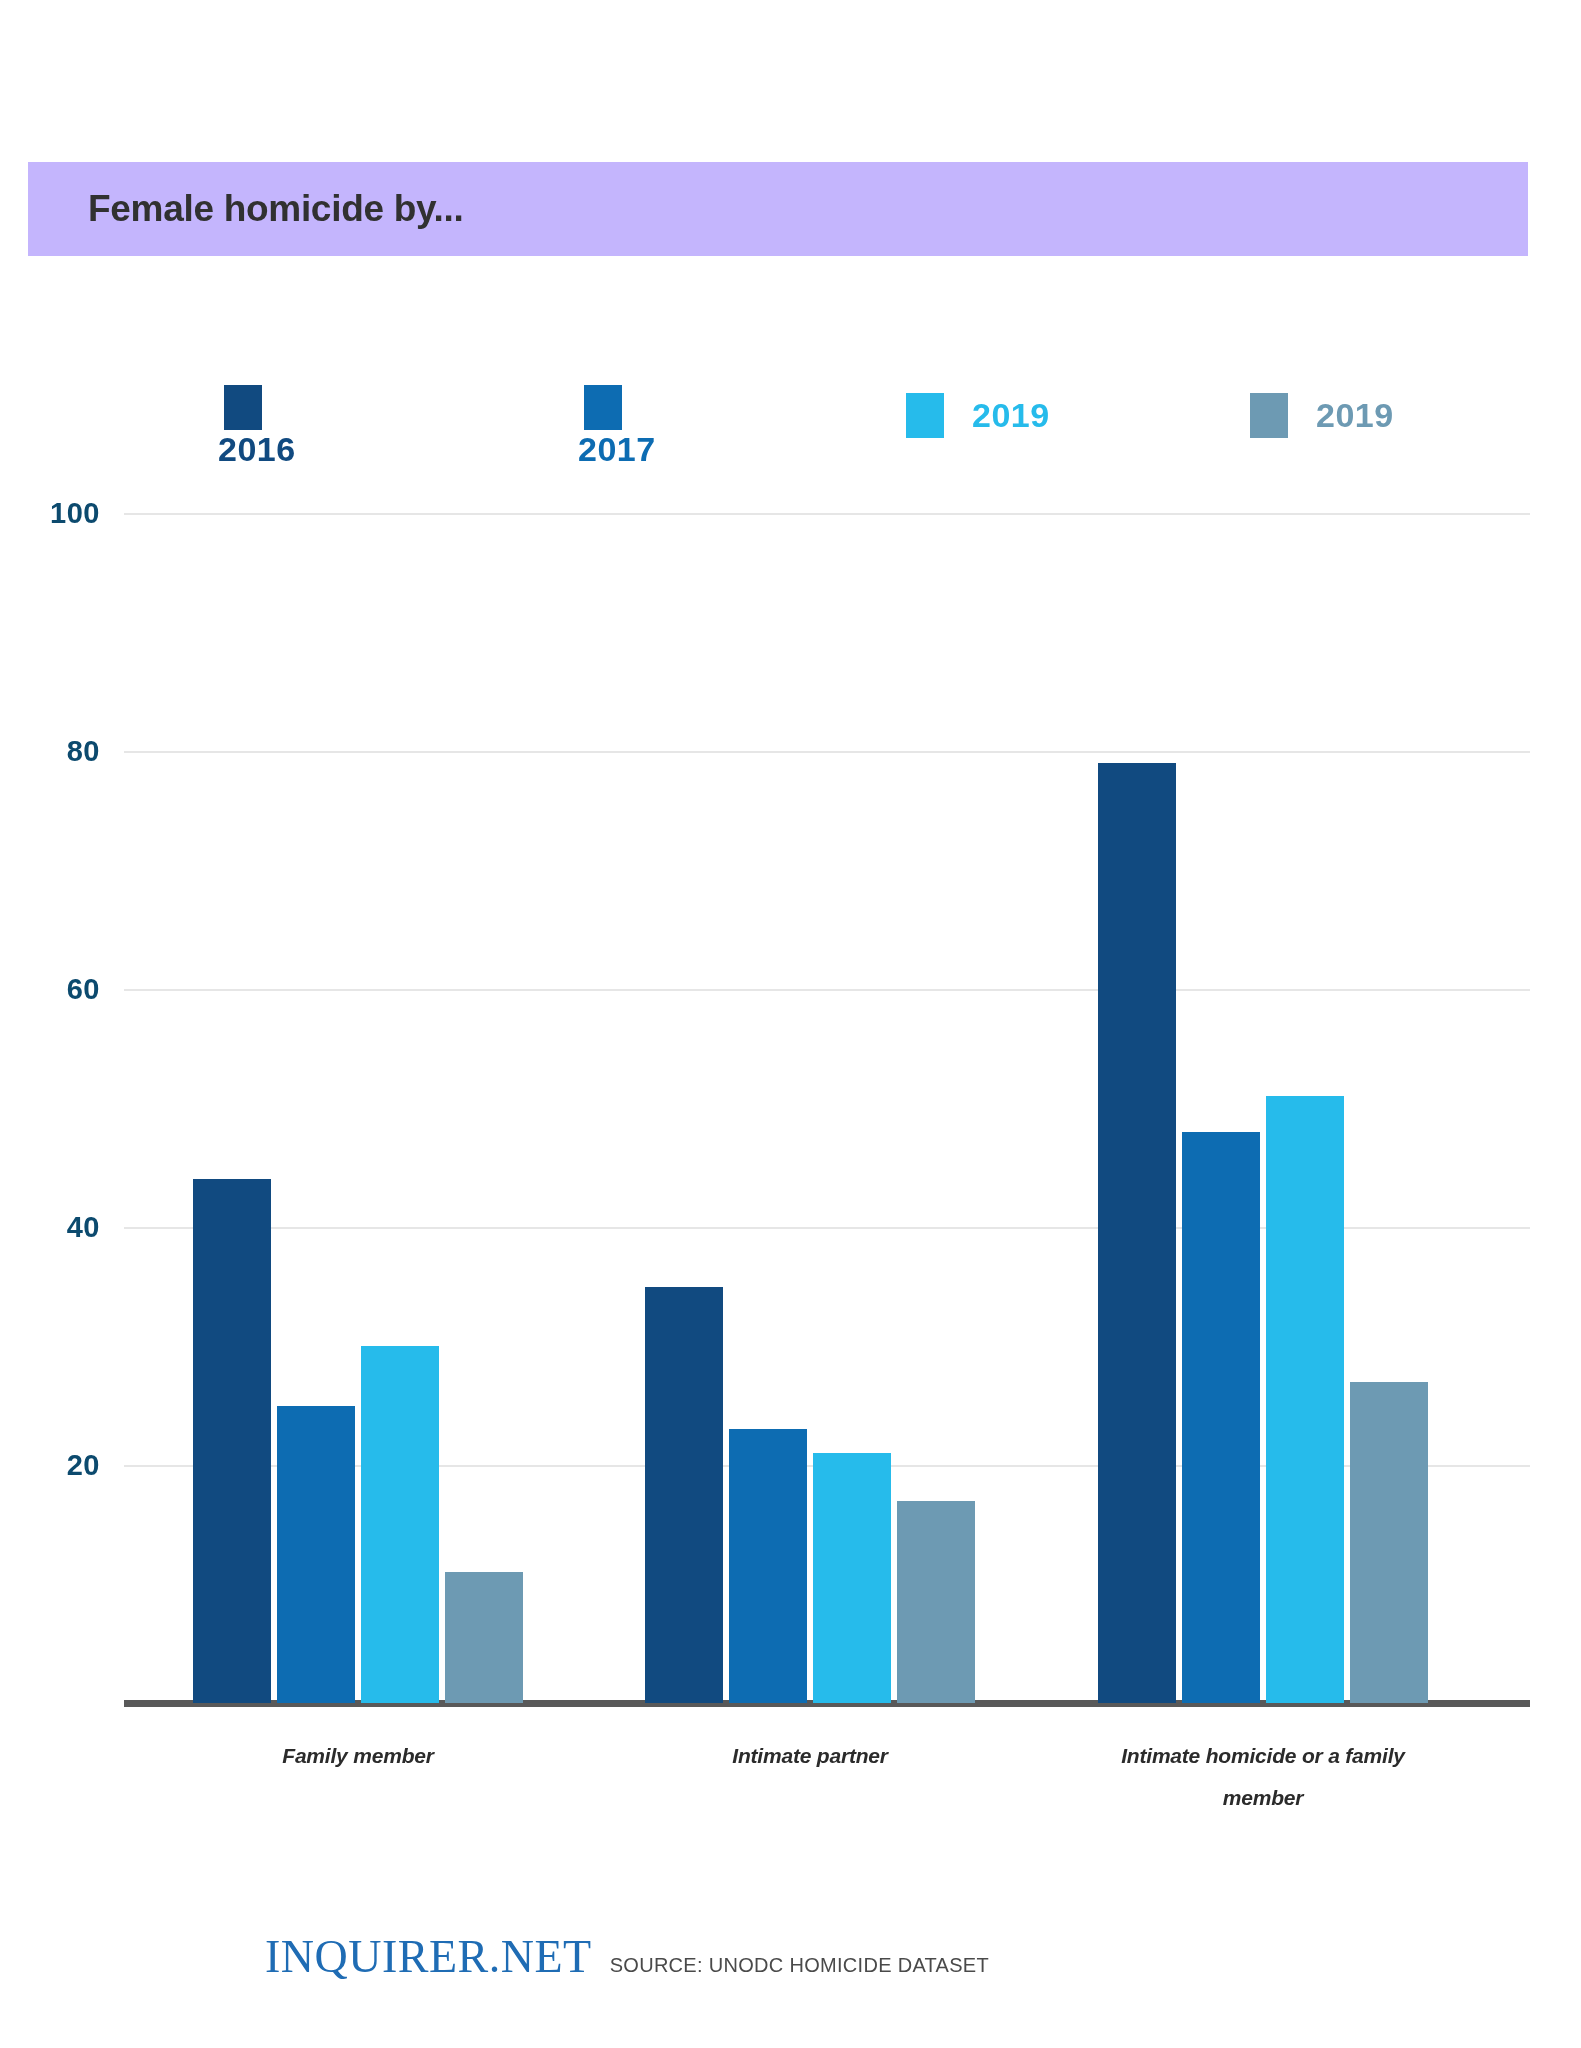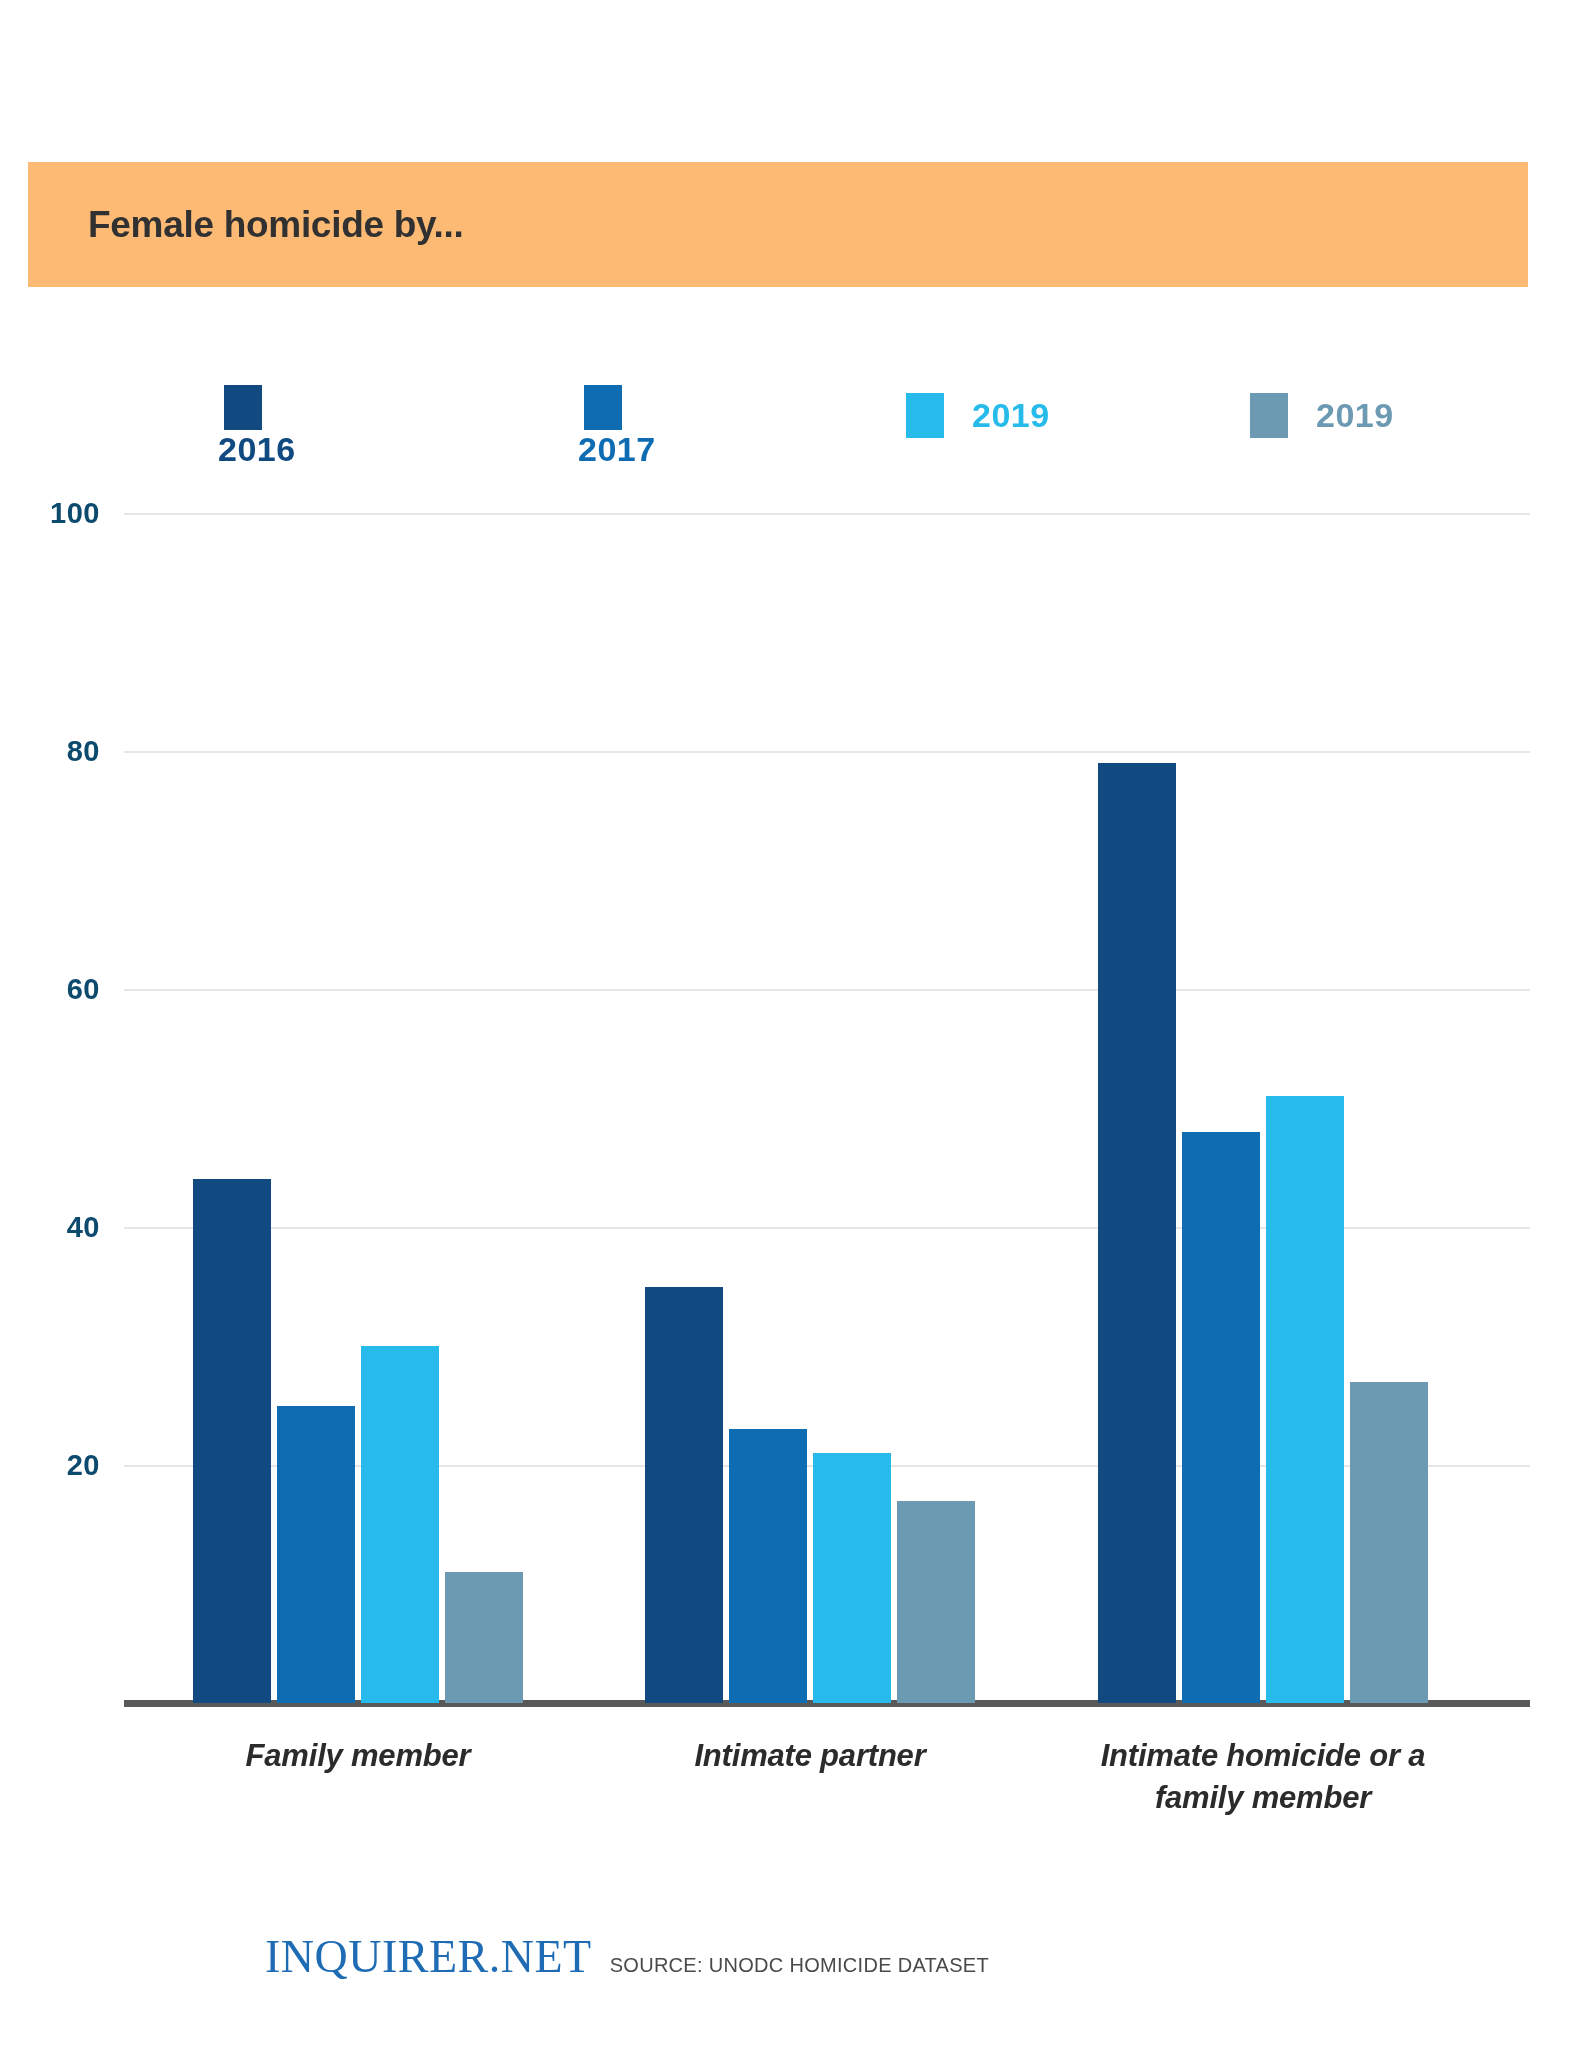--- a/index.html
+++ b/index.html
@@ -29,22 +29,22 @@
     font-weight: 400;
     letter-spacing: -0.2px;
   }
 
   
   .subtitle-band {
     position: absolute;
     left: 28px;
     top: 162px;
     width: 1500px;
-    height: 125px;
-    background: #fdba74;
+    height: 94px;
+    background: #c4b5fd;
     display: flex;
     align-items: center;
   }
   .subtitle-text {
     margin-left: 60px;
     font-size: 37px;
     font-weight: bold;
     color: #313131;
     letter-spacing: -0.3px;
   }
@@ -112,21 +112,21 @@
   }
 
   .bar {
     position: absolute;
     bottom: 345px; 
   }
 
   .cat-label {
     position: absolute;
     text-align: center;
-    font-size: 31px;
+    font-size: 21px;
     font-weight: bold;
     font-style: italic;
     color: #2b2b2b;
     line-height: 42px;
     letter-spacing: -0.2px;
   }
 
   
   .footer {
     position: absolute;

